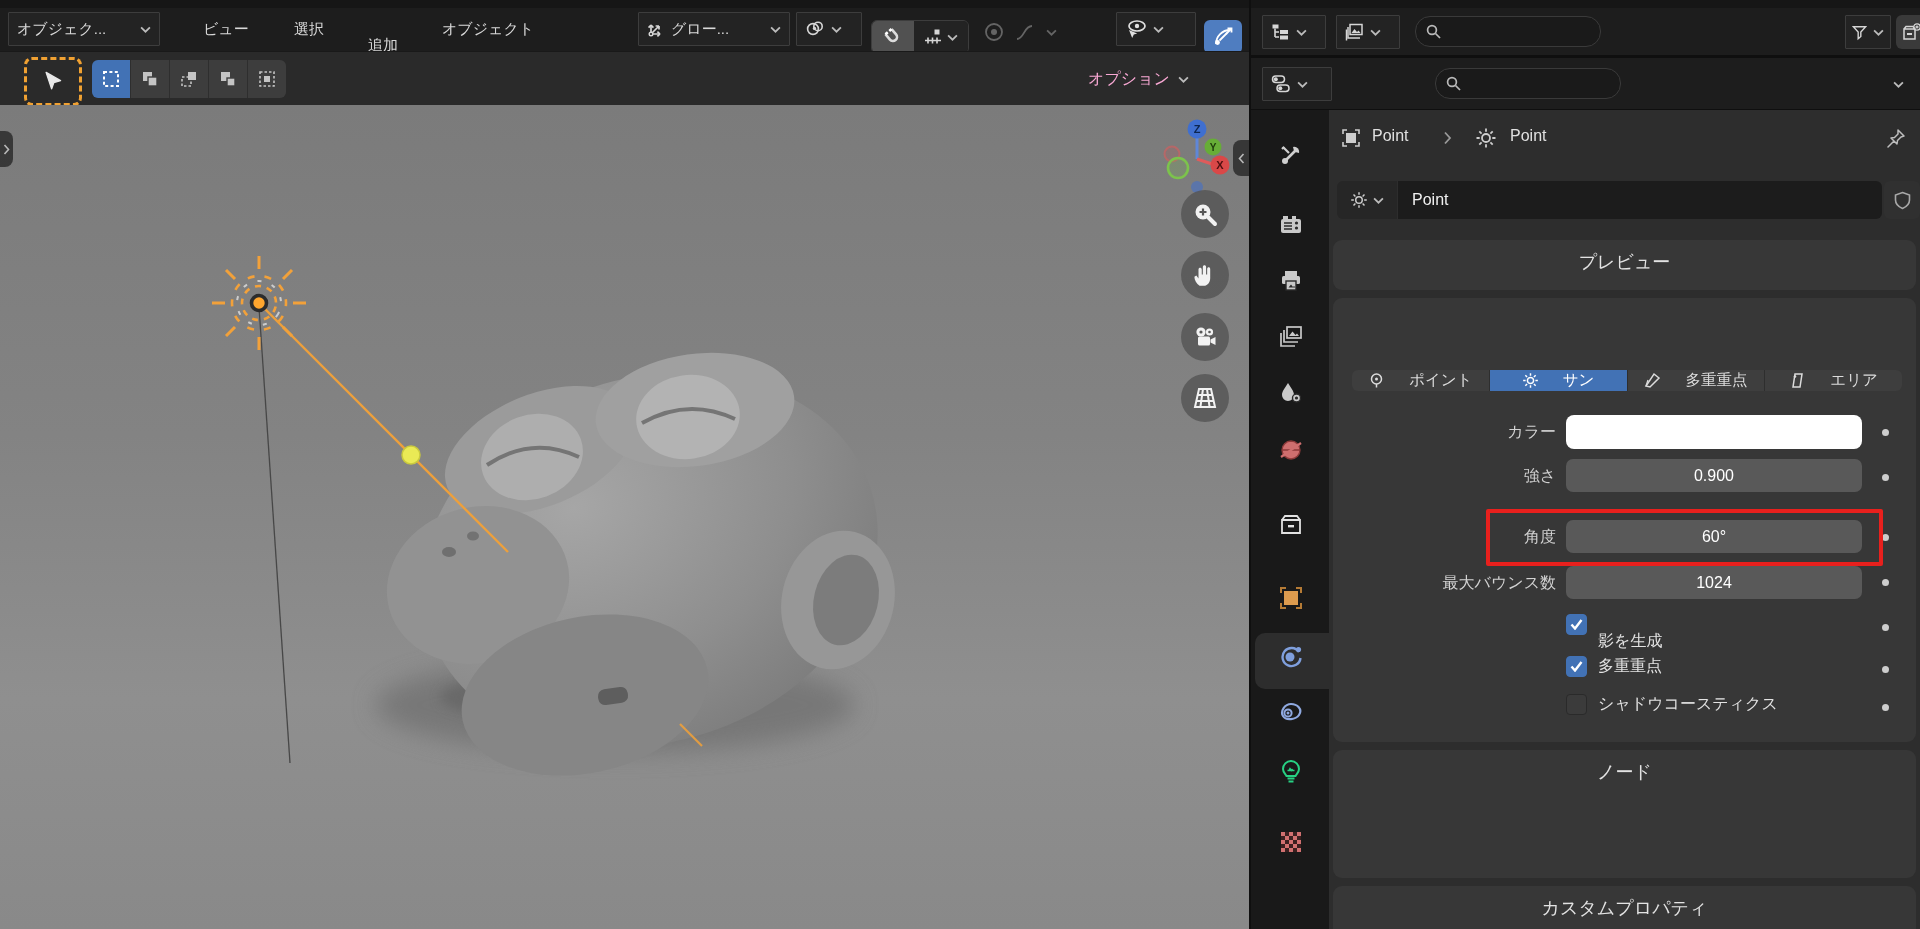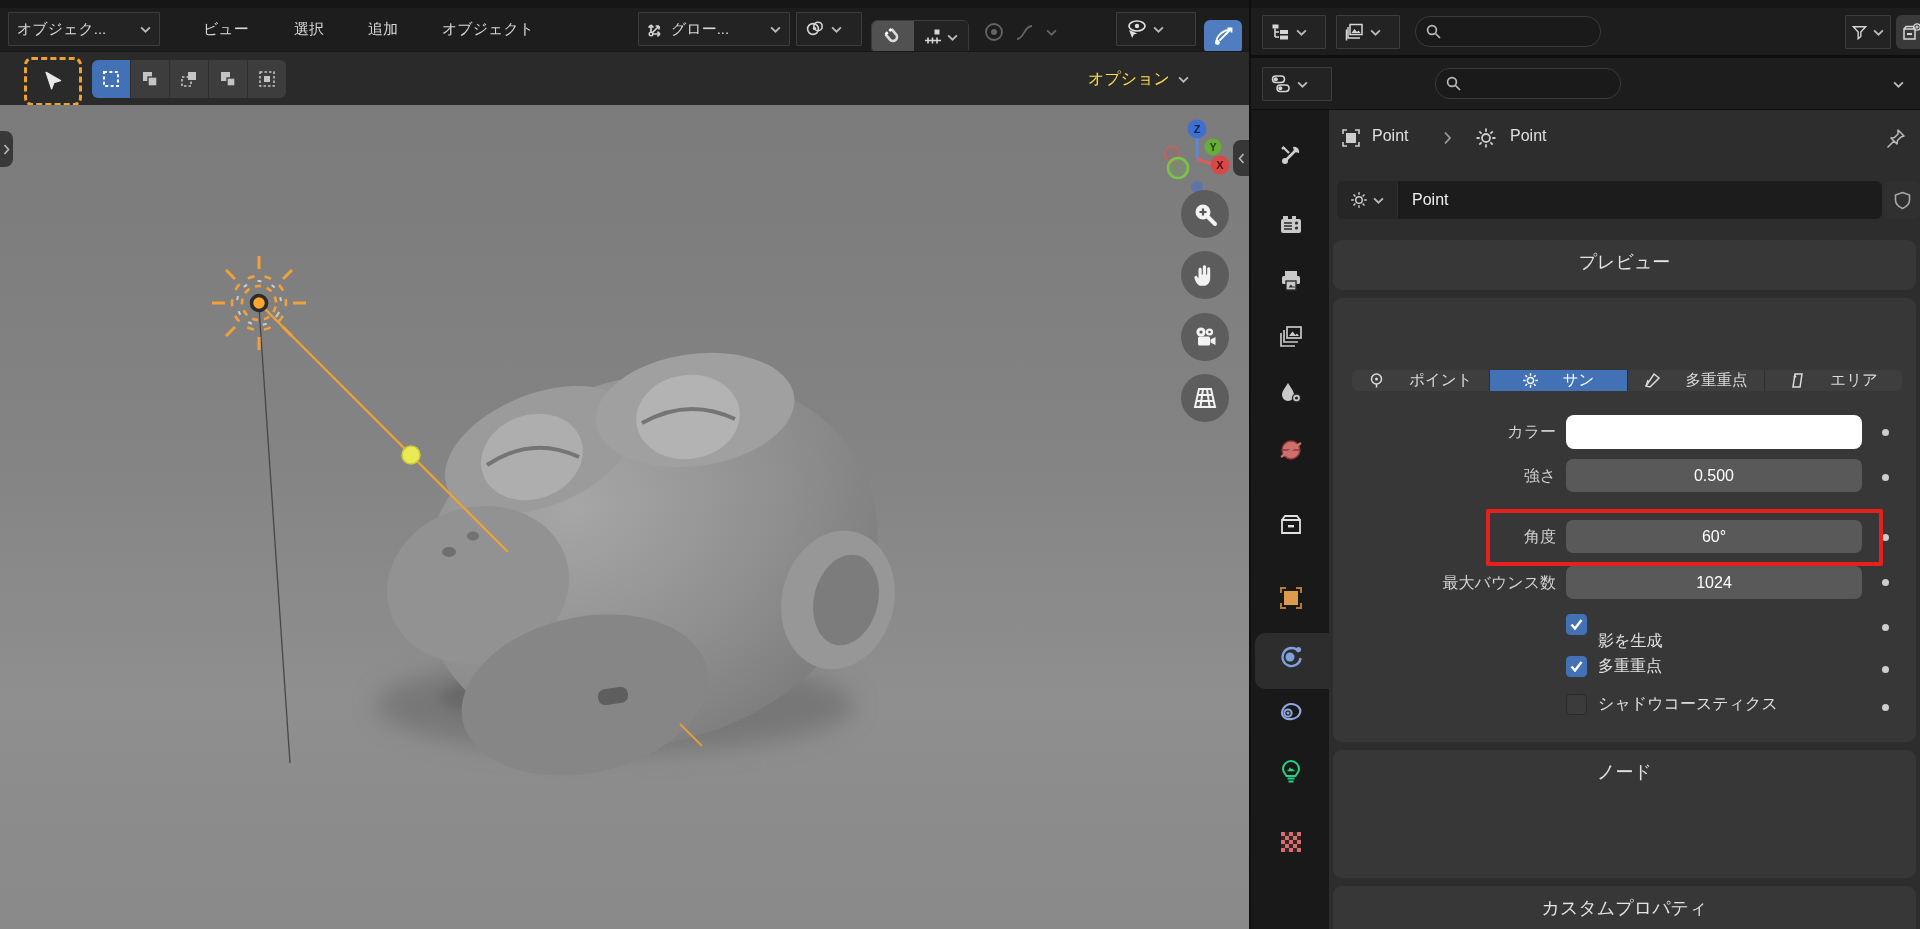--- a/index.html
+++ b/index.html
@@ -53,21 +53,21 @@
       <svg class="chev" viewBox="0 0 10 6">
           <path d="M1 1l4 4 4-4" stroke="#bbb" fill="none" stroke-width="1.6"></path>
         </svg>
     </div>
     <div class="menu abs" style="left:197px;top:4px;">
         <span>ビュー</span>
       </div>
     <div class="menu abs" style="left:288px;top:4px;">
         <span>選択</span>
       </div>
-    <div class="menu abs" style="left:362px;top:4px;">
+    <div class="menu abs" style="left:362px;top:20px;">
         <span>追加</span>
       </div>
     <div class="menu abs" style="left:436px;top:4px;">
         <span>オブジェクト</span>
       </div>
 
     <div class="hbtn abs" style="left:638px;top:4px;width:152px;">
       <svg width="18" height="18" viewBox="0 0 18 18">
         <path d="M4 14V5M4 14h9" stroke="#d6d6d6" stroke-width="1.7" fill="none"></path>
         <path d="M4 5l-2.4 2.6M4 5l2.4 2.6M13 14l-2.6-2.4M13 14l-2.6 2.4" stroke="#d6d6d6" stroke-width="1.7" fill="none"></path>
@@ -175,21 +175,21 @@
           </svg>
       </div>
       <div class="modebtn">
         <svg width="18" height="18" viewBox="0 0 18 18">
             <rect x="2" y="2" width="14" height="14" fill="none" stroke="#c4c4c4" stroke-width="1.6" stroke-dasharray="2.5 2"></rect>
             <rect x="6" y="6" width="6" height="6" fill="#c4c4c4"></rect>
           </svg>
       </div>
     </div>
     <div class="abs row" style="left:1088px;top:10px;height:34px;gap:8px;">
-      <span style="font-size:16px;color:#fde047;">オプション</span>
+      <span style="font-size:16px;color:#f9a8d4;">オプション</span>
       <svg class="chev" viewBox="0 0 10 6">
           <path d="M1 1l4 4 4-4" stroke="#bbb" fill="none" stroke-width="1.6"></path>
         </svg>
     </div>
   </div>
 
   <div class="abs" style="left:0;top:105px;width:1249px;height:824px;background:linear-gradient(180deg,#7b7b7b 0%,#838383 40%,#8f8f8f 72%,#898989 100%);overflow:hidden;">
 
     <svg class="abs" style="left:0;top:0;" width="1249" height="824" viewBox="0 0 1249 824">
       <defs>
@@ -588,21 +588,21 @@
           <span>エリア</span>
         </div>
       </div>
 
       <div class="label-col" style="top:124px;">カラー</div>
       <div class="abs" style="left:233px;top:117px;width:296px;height:34px;background:#ffffff;border-radius:8px;"></div>
       <div class="dot" style="top:131px;"></div>
 
       <div class="label-col" style="top:168px;">強さ</div>
       <div class="field" style="top:161px;">
-          <span>0.500</span>
+          <span>0.900</span>
         </div>
       <div class="dot" style="top:176px;"></div>
 
       <div class="label-col" style="top:229px;">角度</div>
       <div class="field" style="top:222px;">
           <span>60°</span>
         </div>
       <div class="dot" style="top:236px;"></div>
       <div class="abs" style="left:153px;top:211px;width:389px;height:49px;border:4px solid #e8201d;border-radius:2px;pointer-events:none;"></div>
 

